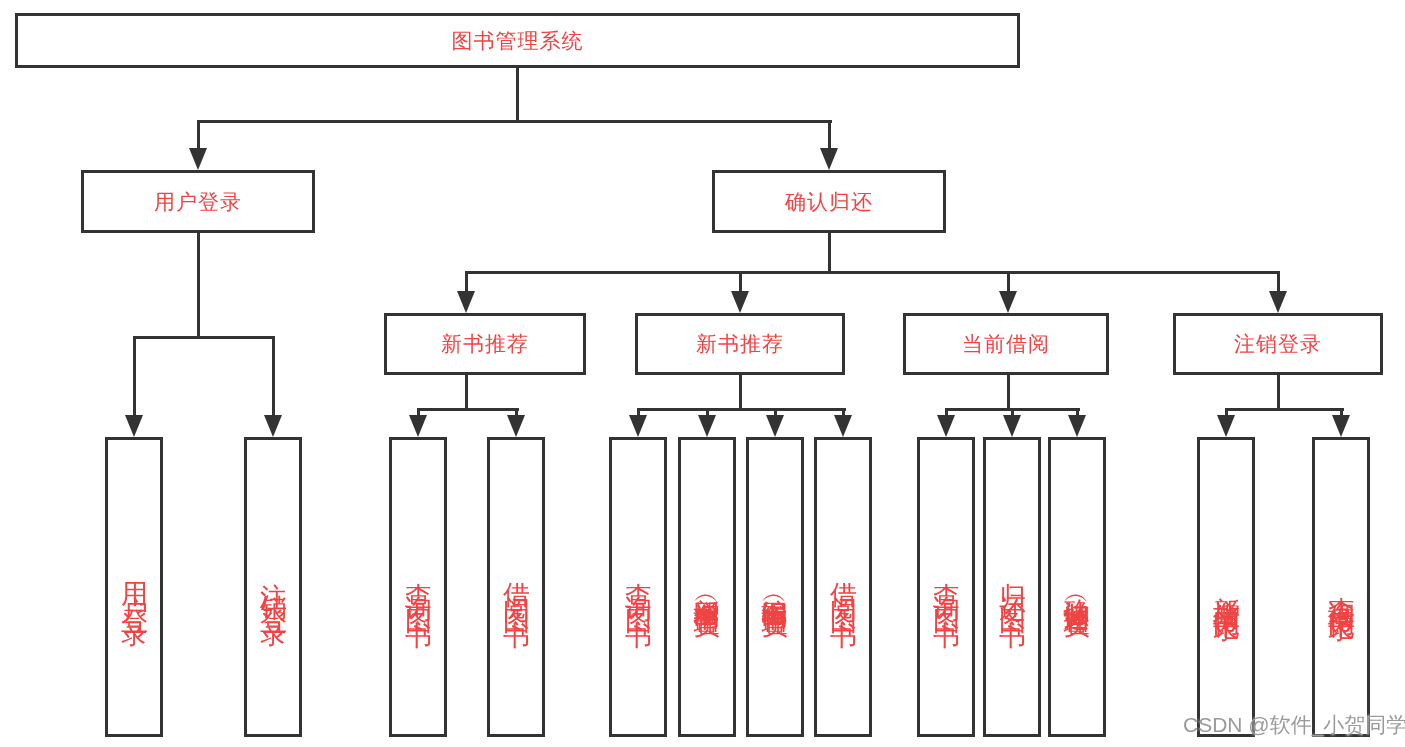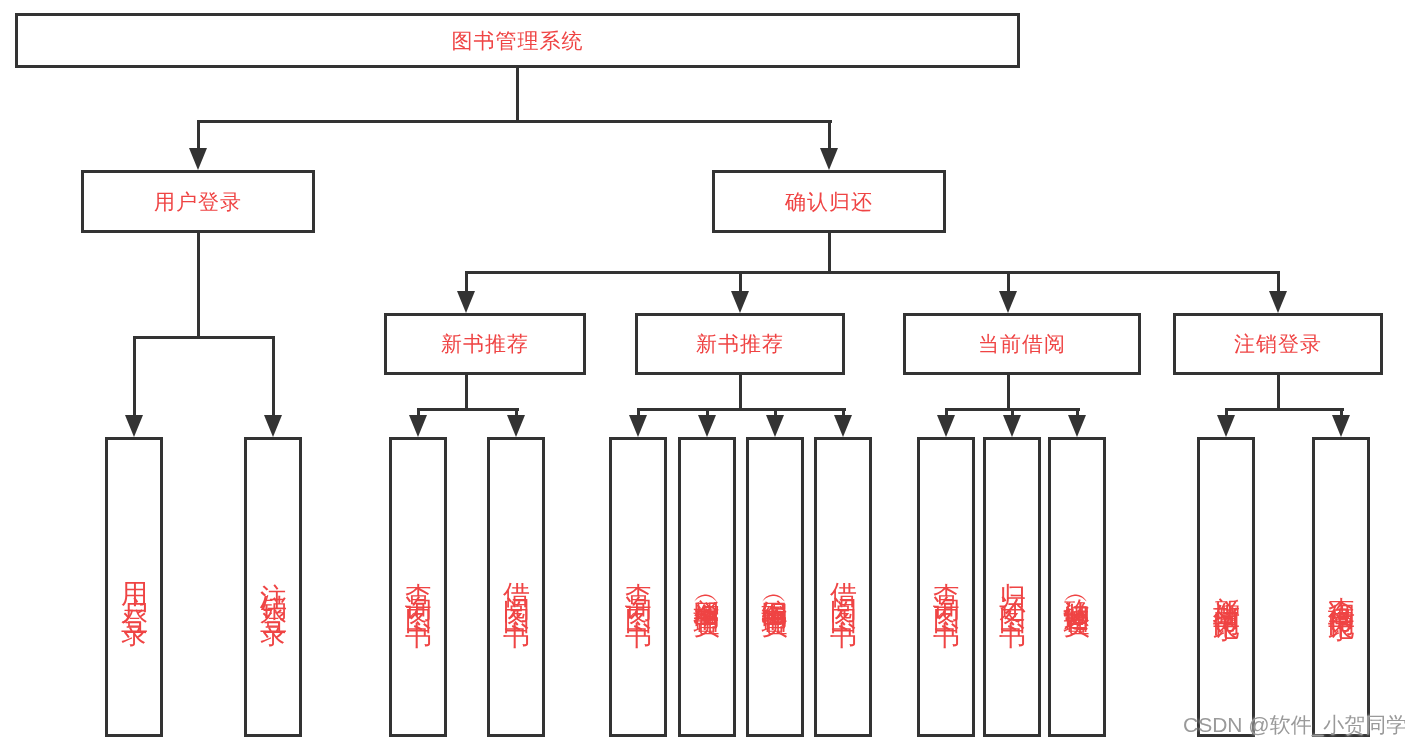--- a/index.html
+++ b/index.html
@@ -62,21 +62,21 @@
   <div class="arrow" style="left:457px;top:291px"></div>
   <div class="line vline" style="left:739px;top:271px;height:21px"></div>
   <div class="arrow" style="left:731px;top:291px"></div>
   <div class="line vline" style="left:1007px;top:271px;height:21px"></div>
   <div class="arrow" style="left:999px;top:291px"></div>
   <div class="line vline" style="left:1277px;top:271px;height:21px"></div>
   <div class="arrow" style="left:1269px;top:291px"></div>
 
   <div class="box hbox" style="left:384px;top:313px;width:202px;height:62px">新书推荐</div>
   <div class="box hbox" style="left:635px;top:313px;width:210px;height:62px">新书推荐</div>
-  <div class="box hbox" style="left:903px;top:313px;width:238px;height:62px">当前借阅</div>
+  <div class="box hbox" style="left:903px;top:313px;width:206px;height:62px">当前借阅</div>
   <div class="box hbox" style="left:1173px;top:313px;width:210px;height:62px">注销登录</div>
 
   <div class="line vline" style="left:465px;top:375px;height:33px"></div>
   <div class="line hline" style="left:417px;top:408px;width:102px"></div>
   <div class="line vline" style="left:417px;top:408px;height:8px"></div>
   <div class="arrow" style="left:409px;top:415px"></div>
   <div class="line vline" style="left:515px;top:408px;height:8px"></div>
   <div class="arrow" style="left:507px;top:415px"></div>
 
   <div class="line vline" style="left:739px;top:375px;height:33px"></div>

